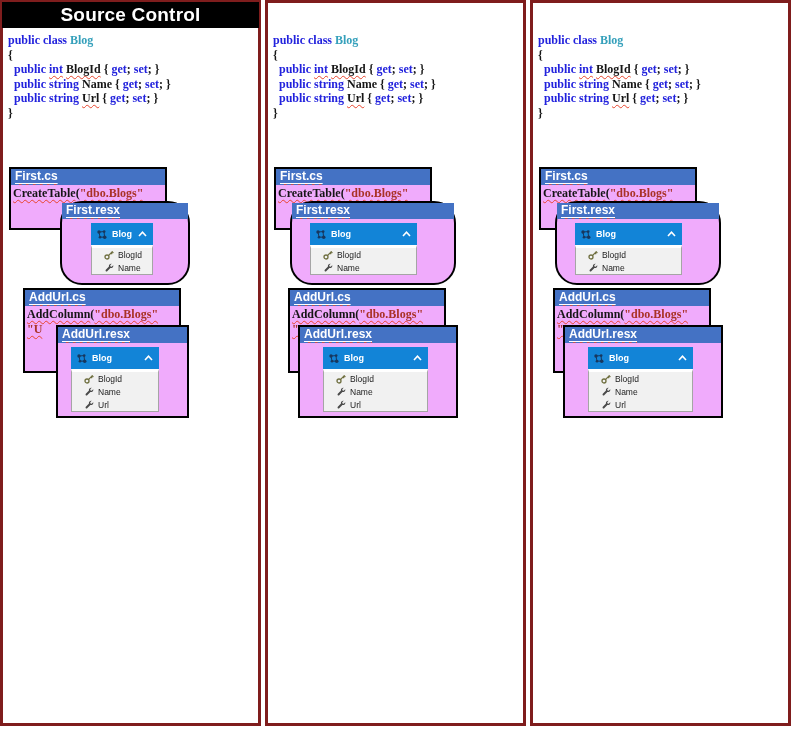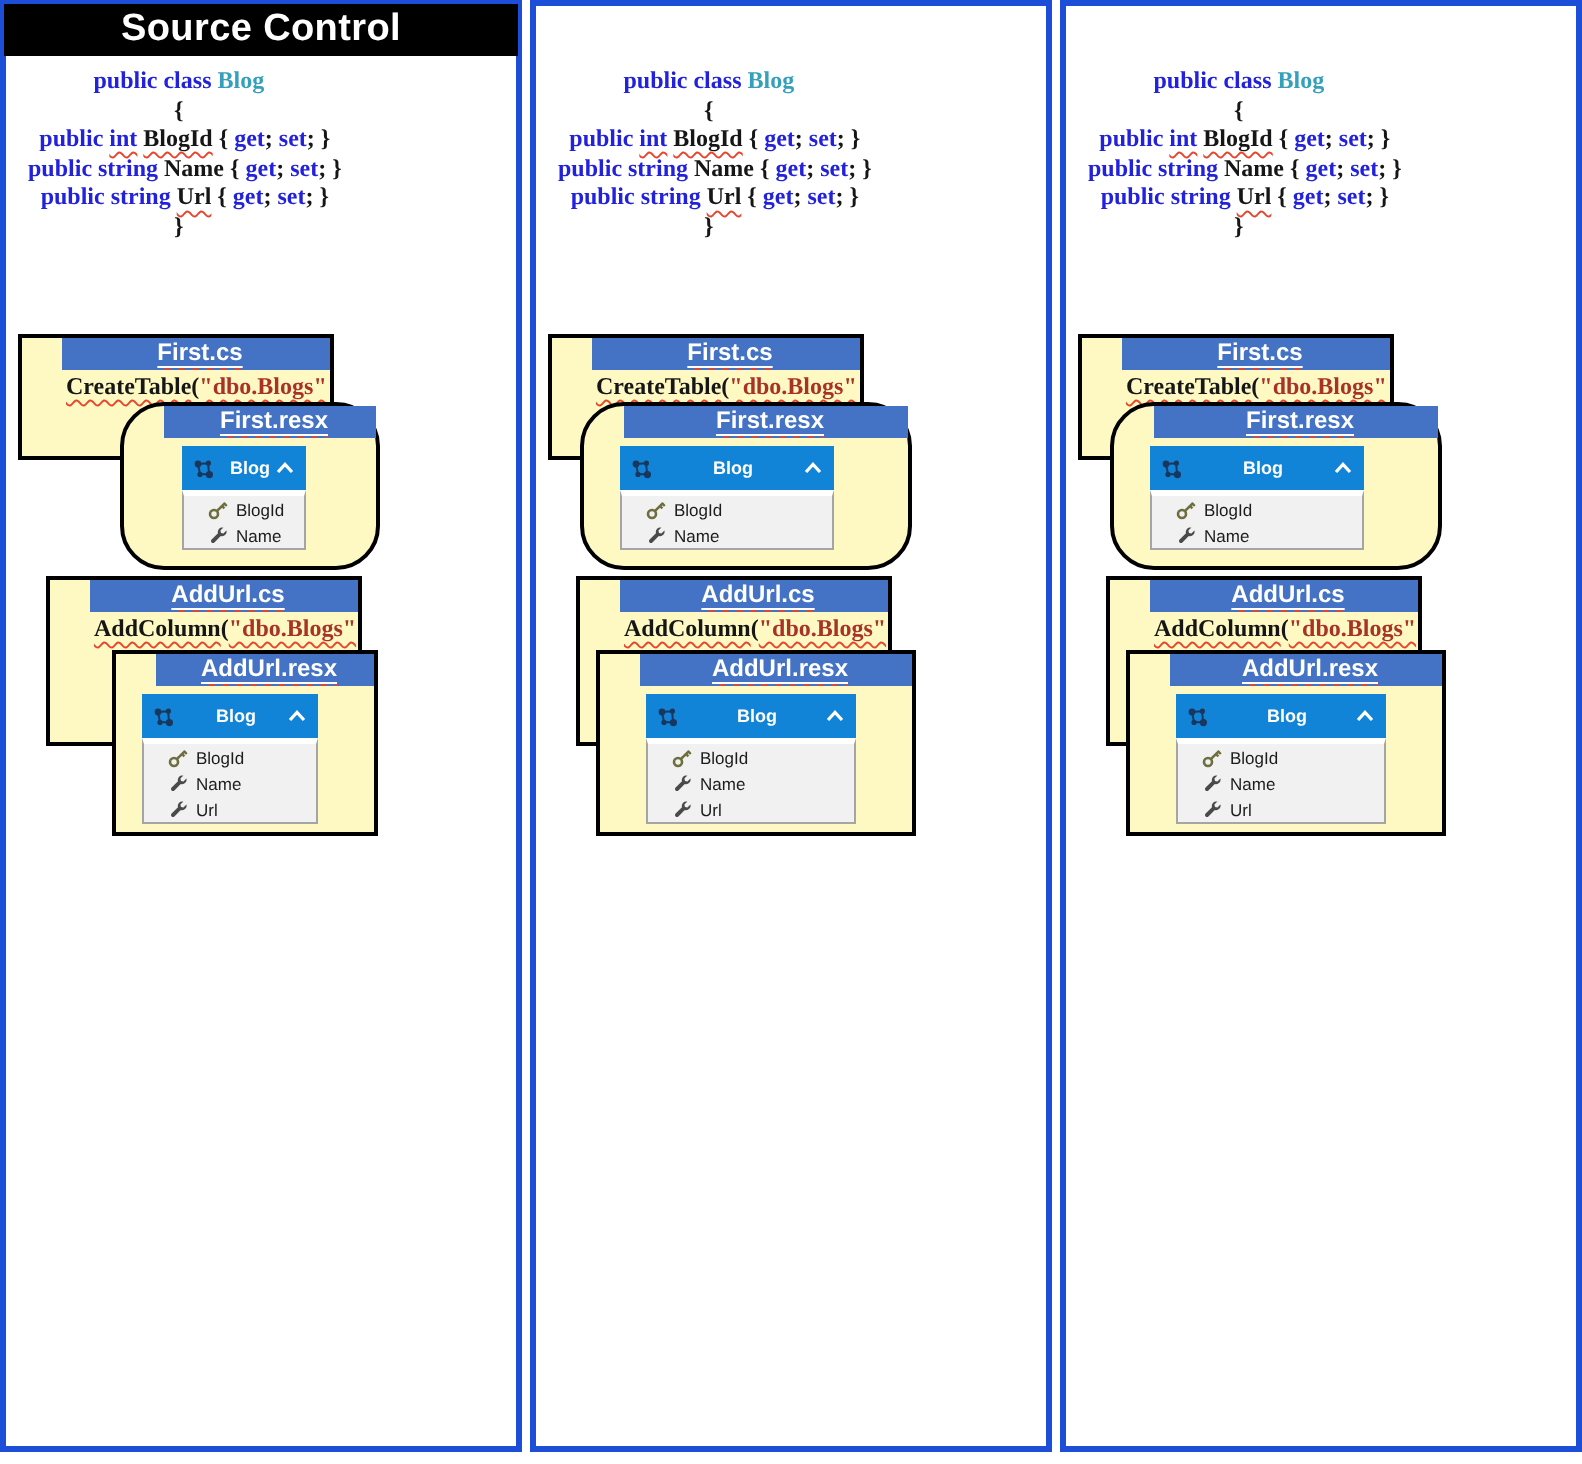--- a/index.html
+++ b/index.html
@@ -1,32 +1,32 @@
 <!DOCTYPE html>
 <html style="--title_bar: #4472C4; --entity_header: #1284D7; --keyword: #2222DD; --type: #35A0BB; --string: #A93226; --squiggle: #E8442C; --header_bg: #000000;"><head>
 <meta charset="utf-8">
 <style>
   html,body{margin:0;padding:0;background:#fff;}
   body{width:791px;height:732px;font-family:"Liberation Sans",sans-serif;overflow:hidden;}
   .columns-row{display:flex;gap:4px;width:791px;}
-  .col{position:relative;width:261px;height:726px;box-sizing:border-box;border:3px solid #1d4ed8;background:#fff;text-align:center;}
+  .col{position:relative;width:261px;height:726px;box-sizing:border-box;border:3px solid #7f1d1d;background:#fff;}
   .col-header{height:26px;margin:-1px;background:#000;color:#fff;font-weight:bold;font-size:19px;
     display:flex;align-items:center;justify-content:center;letter-spacing:.2px;}
   
   .code-block{position:absolute;left:5px;top:30px;}
   .code-line{white-space:pre;font-family:Liberation Serif, serif;
     font-weight:bold;font-size:12px;line-height:14.6px;color:#161616;}
   .kw{color:var(--keyword,#2222DD);}
   .type{color:var(--type,#35A0BB);}
   .str{color:var(--string,#A93226);}
   .sq{text-decoration-line:underline;text-decoration-style:wavy;
       text-decoration-color:var(--squiggle,#E8442C);text-decoration-thickness:1px;
       text-underline-offset:2px;text-decoration-skip-ink:none;}
   
-  .window{position:absolute;background:#fef9c3;border:2px solid #000;box-sizing:border-box;padding-left:20px;}
+  .window{position:absolute;background:#f0abfc;border:2px solid #000;box-sizing:border-box;}
   .titlebar{height:16px;background:var(--title_bar,#4472C4);color:#fff;font-size:12px;font-weight:bold;
     line-height:15px;padding-left:4px;white-space:nowrap;overflow:hidden;}
   .tsq{text-decoration-line:underline;text-decoration-style:wavy;
     text-decoration-color:var(--squiggle,#E8442C);text-decoration-thickness:1px;
     text-underline-offset:3px;text-decoration-skip-ink:none;}
   .tul{text-decoration-line:underline;text-decoration-style:solid;text-decoration-color:#fff;
     text-decoration-thickness:1px;text-decoration-skip-ink:none;}
   .win-body{padding:1px 2px;}
   .win-first-cs{left:6px;top:164px;width:158px;height:63px;z-index:1;}
   .win-first-resx{left:57px;top:198px;width:130px;height:84px;z-index:2;border-radius:22px;}

